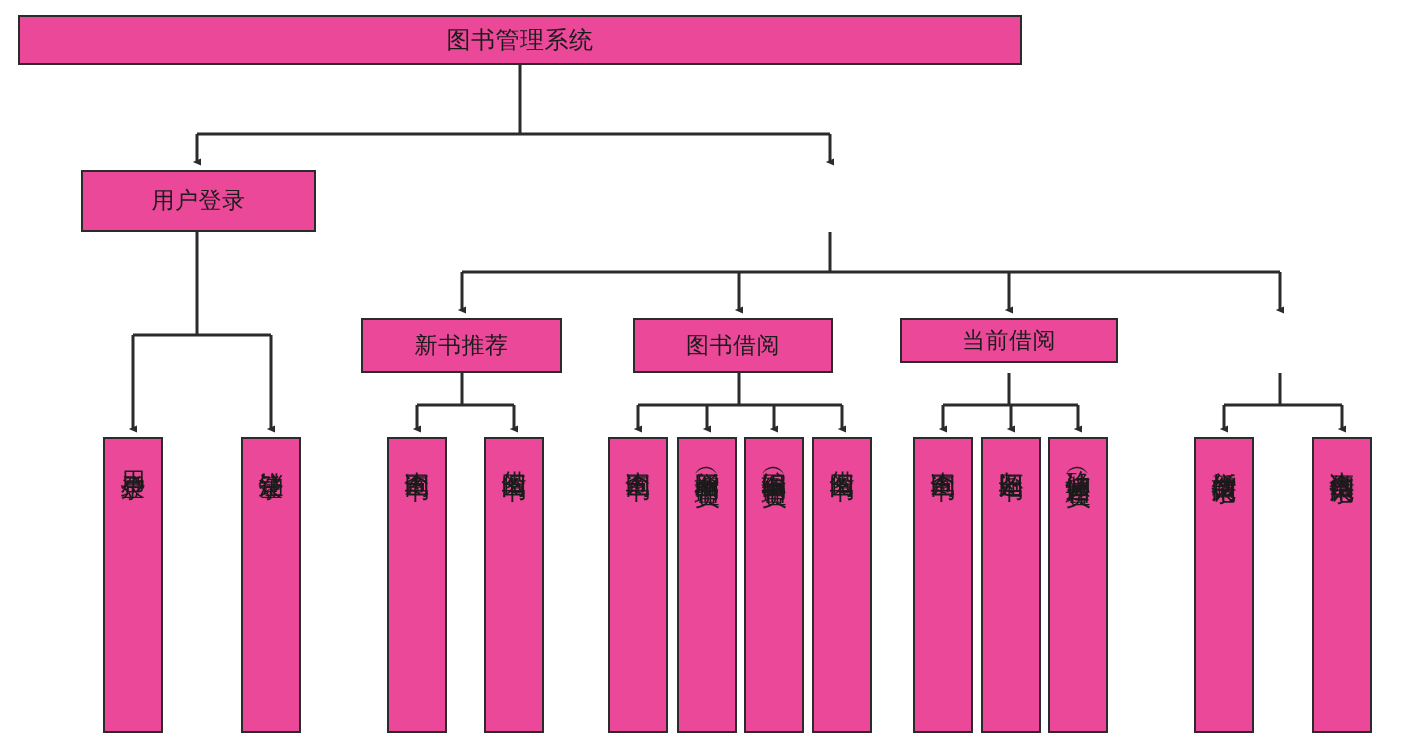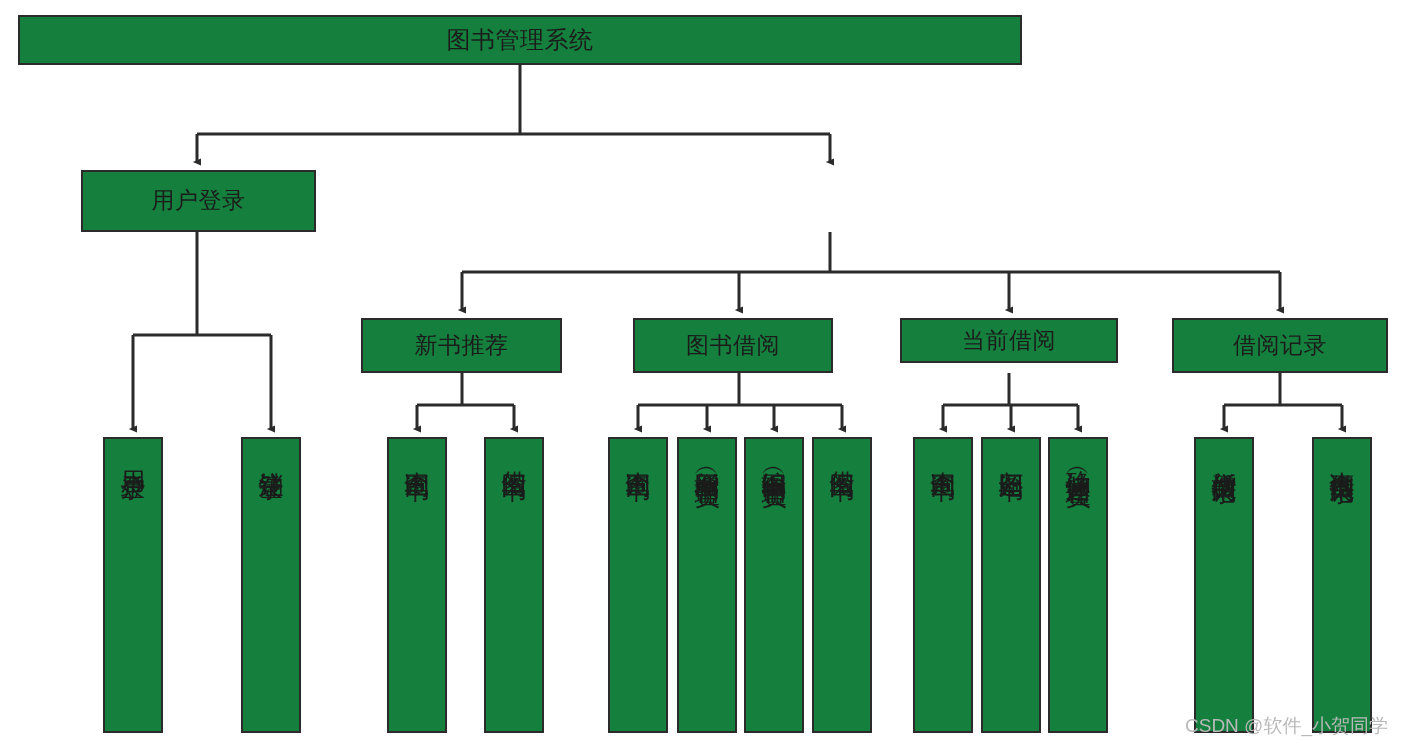--- a/index.html
+++ b/index.html
@@ -20,21 +20,21 @@
     left: 0;
     top: 0;
     width: 1405px;
     height: 747px;
     pointer-events: none;
   }
   .node {
     position: absolute;
     box-sizing: border-box;
     border: 2px solid #2b2b2b;
-    background: #15803d;
+    background: #ec4899;
     display: flex;
     align-items: center;
     justify-content: center;
     color: #1b1b1b;
   }
   .node-label {
     display: block;
     text-align: center;
     line-height: 1.18;
     letter-spacing: 0.5px;
@@ -135,23 +135,20 @@
 
   <div class="node horizontal" style="left:361px; top:318px; width:201px; height:55px;">
     <span class="node-label">新书推荐</span>
   </div>
   <div class="node horizontal" style="left:633px; top:318px; width:200px; height:55px;">
     <span class="node-label">图书借阅</span>
   </div>
   <div class="node horizontal" style="left:900px; top:318px; width:218px; height:45px;">
     <span class="node-label">当前借阅</span>
   </div>
-  <div class="node horizontal" style="left:1172px; top:318px; width:216px; height:55px;">
-    <span class="node-label">借阅记录</span>
-  </div>
 
   <div class="node vertical" style="left:103px; top:437px; width:60px; height:296px;">
     <span class="node-label">用户登录</span>
   </div>
   <div class="node vertical" style="left:241px; top:437px; width:60px; height:296px;">
     <span class="node-label">注销登录</span>
   </div>
 
   <div class="node vertical" style="left:387px; top:437px; width:60px; height:296px;">
     <span class="node-label">查询图书</span>
@@ -183,15 +180,14 @@
     <span class="node-label">确认归还（管理员）</span>
   </div>
 
   <div class="node vertical" style="left:1194px; top:437px; width:60px; height:296px;">
     <span class="node-label">新增借阅记录</span>
   </div>
   <div class="node vertical" style="left:1312px; top:437px; width:60px; height:296px;">
     <span class="node-label">查询借阅记录</span>
   </div>
 
-  <div id="watermark">CSDN @软件_小贺同学</div>
 
 </div>
 
 </body></html>

